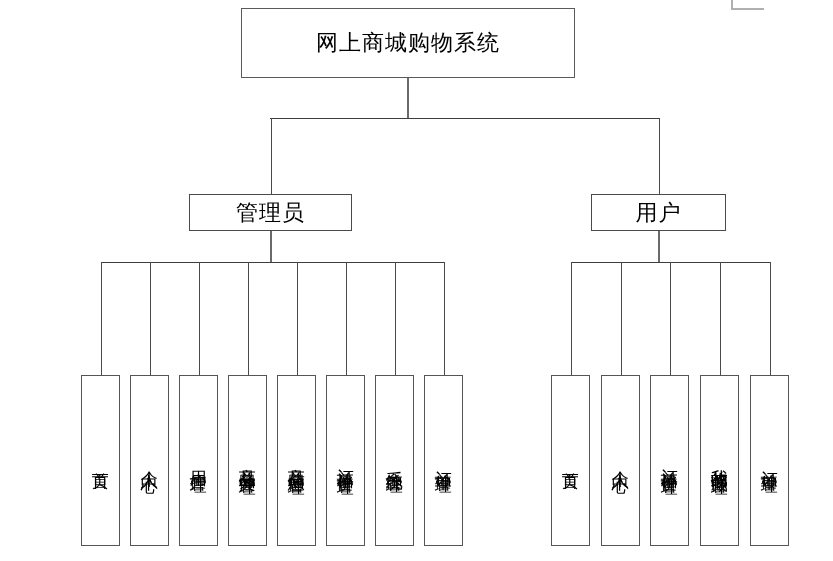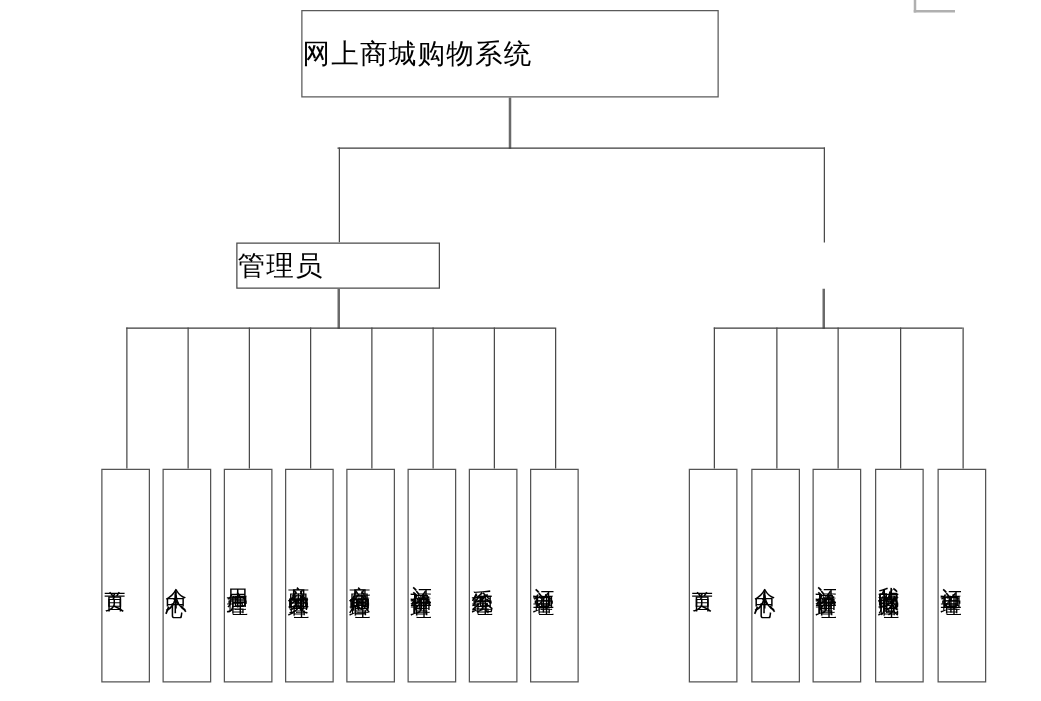--- a/index.html
+++ b/index.html
@@ -18,21 +18,21 @@
     overflow: hidden;
   }
   
   .node {
     position: absolute;
     box-sizing: border-box;
     border: 1px solid #3a3a3a;
     background: #ffffff;
     display: flex;
     align-items: center;
-    justify-content: flex-start;
+    justify-content: center;
     color: #000000;
   }
   .node.root {
     border-color: #5a5a5a;
     font-size: 22px;
     letter-spacing: 1px;
   }
   .node.level2 {
     border-color: #4a4a4a;
     font-size: 22px;
@@ -86,20 +86,23 @@
   <div class="conn-v thick" id="root-trunk" style="left: 407px; top: 78px; height: 41px;"></div>
 
   <div class="conn-h" id="top-bus" style="left: 270px; top: 118px; width: 390px;"></div>
 
   <div class="conn-v" id="drop-admin" style="left: 271px; top: 118px; height: 76px;"></div>
   <div class="conn-v" id="drop-user" style="left: 659px; top: 118px; height: 76px;"></div>
 
   <div class="node level2" id="node-admin" style="left: 189px; top: 194px; width: 163px; height: 37px;">
     <span>管理员</span>
   </div>
+  <div class="node level2" id="node-user" style="left: 591px; top: 194px; width: 135px; height: 37px;">
+    <span>用户</span>
+  </div>
 
   <div id="branch-layer">
       <div class="conn-v thick" style="left: 270px; top: 231px; height: 32px;"></div>
       <div class="conn-h" style="left: 101px; top: 262px; width: 343px;"></div>
       <div class="conn-v" style="left: 101px; top: 262px; height: 113px;"></div>
       <div class="node leaf" style="left: 81px; top: 375px; width: 39px; height: 171px;">
         <span class="leaf-label">首页</span>
       </div>
       <div class="conn-v" style="left: 150px; top: 262px; height: 113px;"></div>
       <div class="node leaf" style="left: 130px; top: 375px; width: 39px; height: 171px;">

